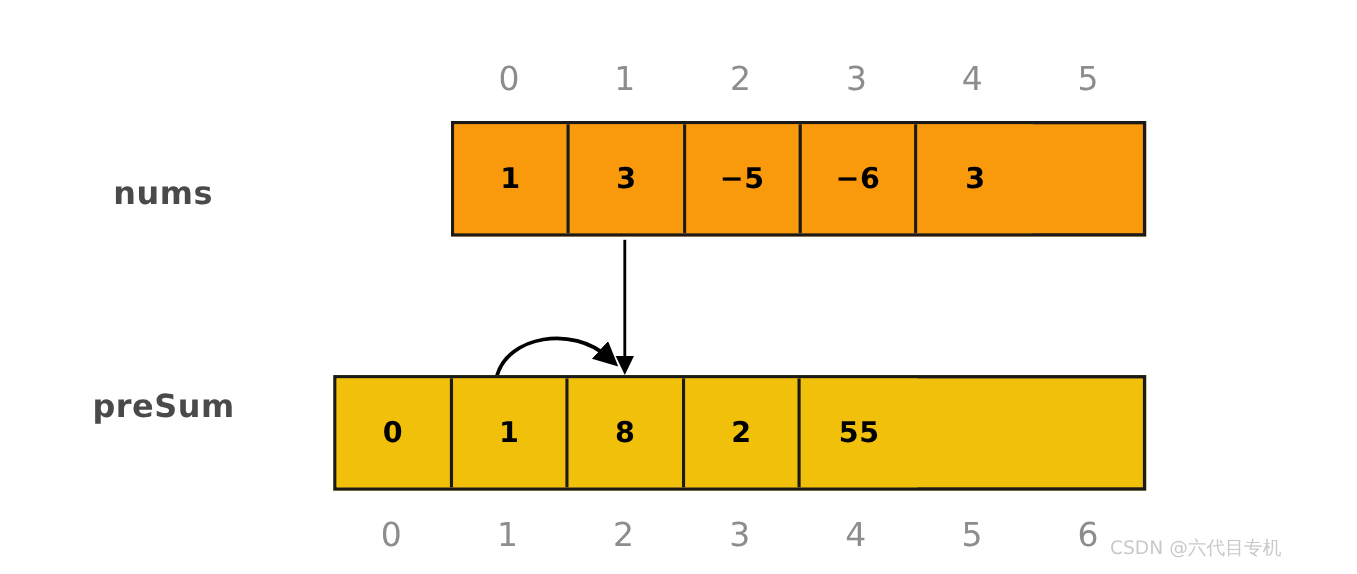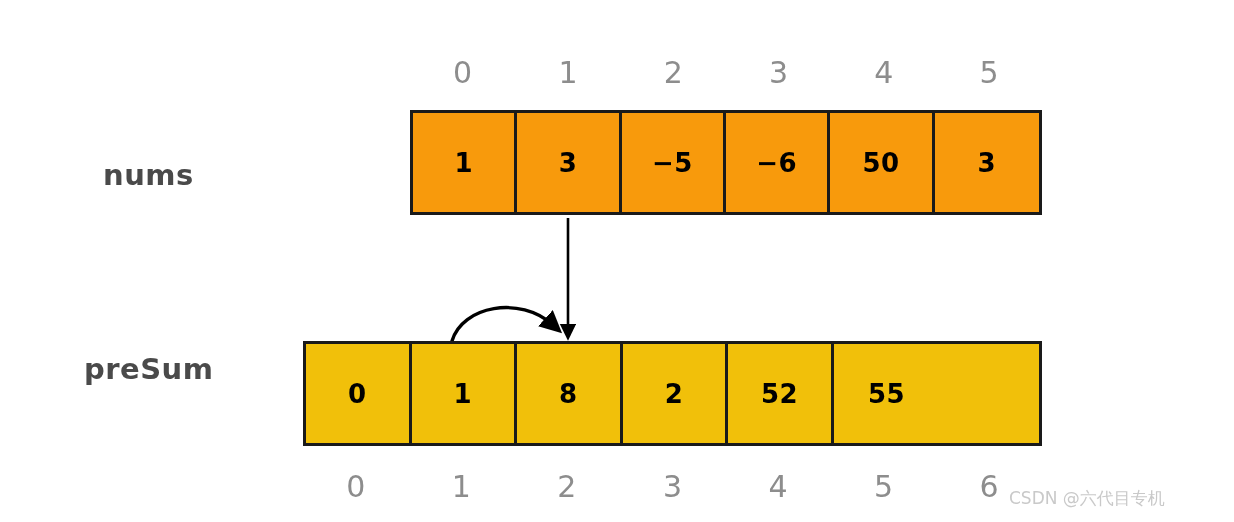--- a/index.html
+++ b/index.html
@@ -149,21 +149,20 @@
     <div class="index-cell">5</div>
   </div>
 
   <div class="side-label" id="nums-label">nums</div>
 
   <div class="array-row" id="nums-row">
     <div class="array-cell">1</div>
     <div class="array-cell">3</div>
     <div class="array-cell">−5</div>
     <div class="array-cell">−6</div>
-    <div class="array-cell">50</div>
     <div class="array-cell">3</div>
   </div>
 
   <svg id="arrow-layer" viewBox="0 0 1234 522">
     <defs>
       <marker id="head-straight" markerWidth="7" markerHeight="7" refX="3.2" refY="3.2" orient="auto">
         <path d="M0,0 L6.6,3.2 L0,6.4 z" fill="#000000"></path>
       </marker>
       <marker id="head-curved" markerWidth="7" markerHeight="7" refX="3.0" refY="3.2" orient="auto">
         <path d="M0,0 L6.6,3.2 L0,6.4 z" fill="#000000"></path>
@@ -175,21 +174,20 @@
     <path d="M452,341 C462,306 520,295 553,325" stroke="#000000" stroke-width="3.4" fill="none" stroke-linecap="round" marker-end="url(#head-curved)"></path>
   </svg>
 
   <div class="side-label" id="presum-label">preSum</div>
 
   <div class="array-row" id="presum-row">
     <div class="array-cell">0</div>
     <div class="array-cell">1</div>
     <div class="array-cell">8</div>
     <div class="array-cell">2</div>
-    <div class="array-cell">52</div>
     <div class="array-cell">55</div>
   </div>
 
   <div class="index-row" id="presum-index-row">
     <div class="index-cell">0</div>
     <div class="index-cell">1</div>
     <div class="index-cell">2</div>
     <div class="index-cell">3</div>
     <div class="index-cell">4</div>
     <div class="index-cell">5</div>

